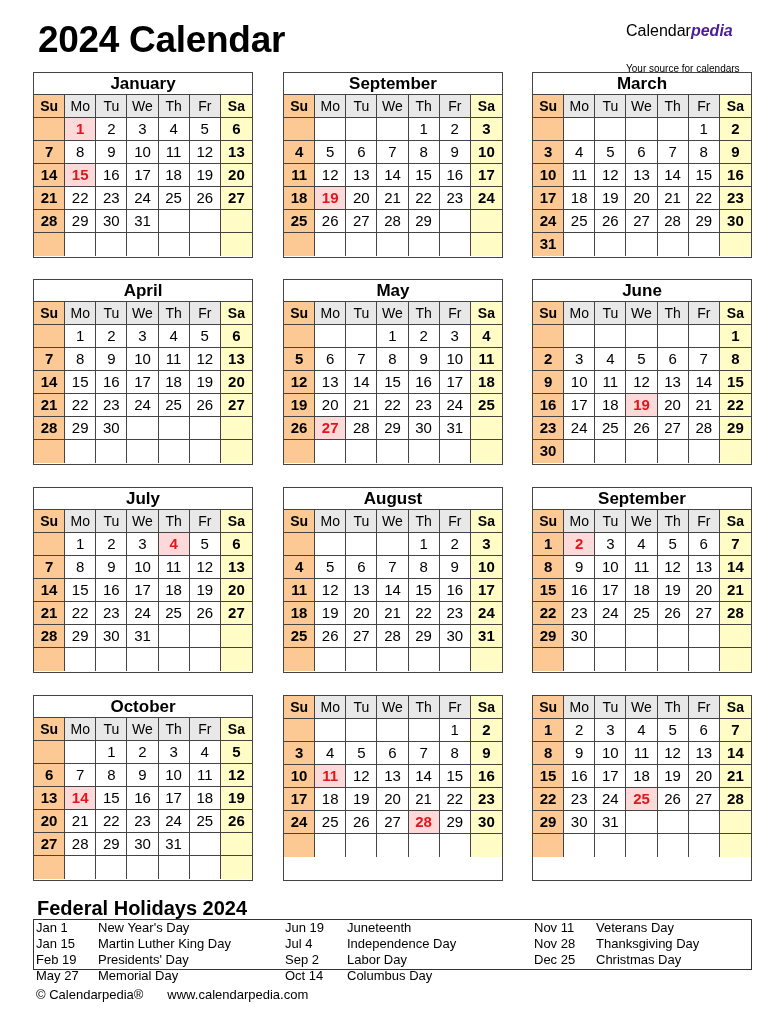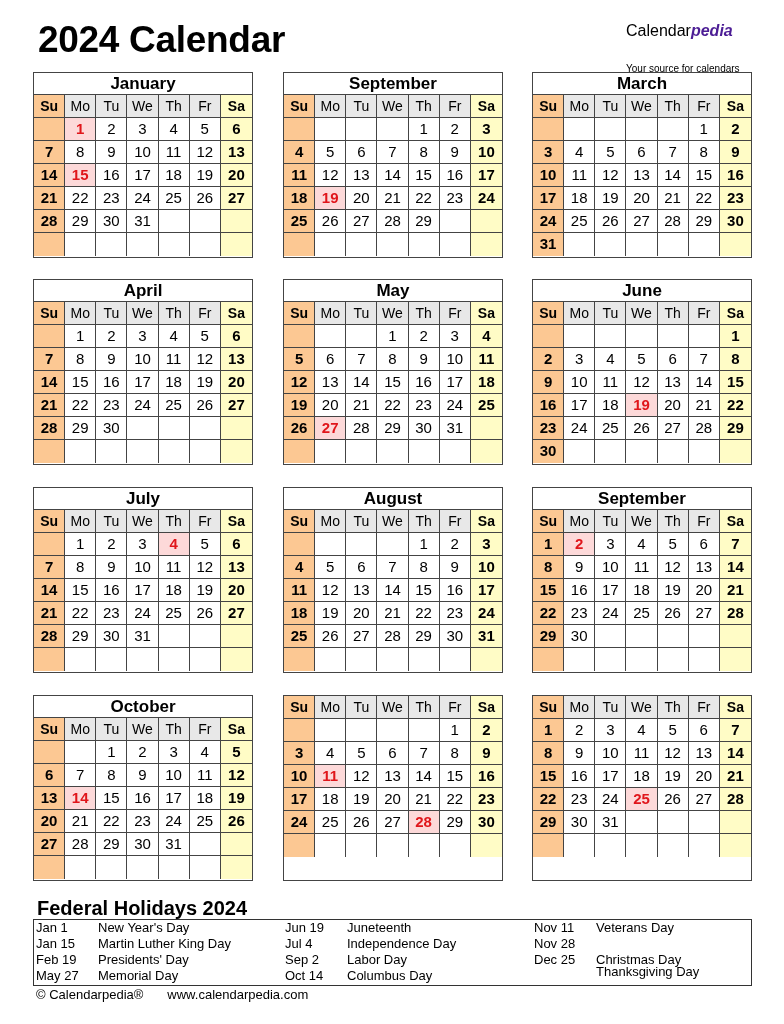--- a/index.html
+++ b/index.html
@@ -37,21 +37,21 @@
   .su { background: #fcc893; font-weight: bold; }
   .sa { background: #fffcc6; font-weight: bold; }
   .hdr.su, .hdr.sa { font-weight: bold; }
   .hol { background: #fdd9d9; color: #e0161b; font-weight: bold; }
 
   .hol-title {
     position: absolute; left: 37px; top: 898px;
     font-weight: bold; font-size: 20px; line-height: 20px;
   }
   .hol-box {
-    position: absolute; left: 33px; top: 919px; width: 719px; height: 67px;
+    position: absolute; left: 33px; top: 919px; width: 719px; height: 51px;
     border: 1.5px solid #333;
   }
   .hol-item { position: absolute; font-size: 13px; line-height: 16px; white-space: nowrap; }
   .footer-left { position: absolute; left: 36px; top: 987px; font-size: 13px; line-height: 16px; }
   .footer-left .url { margin-left: 24px; }
   .footer-right { position: absolute; left: 619px; top: 1028px; font-size: 7.5px; line-height: 10px; color: #222; margin-left: 40px; }
 </style>
 </head>
 <body>
 
@@ -725,21 +725,21 @@
     <div class="hol-item" style="left: 313px; top: 0px;">Juneteenth</div>
     <div class="hol-item" style="left: 251px; top: 16px;">Jul 4</div>
     <div class="hol-item" style="left: 313px; top: 16px;">Independence Day</div>
     <div class="hol-item" style="left: 251px; top: 32px;">Sep 2</div>
     <div class="hol-item" style="left: 313px; top: 32px;">Labor Day</div>
     <div class="hol-item" style="left: 251px; top: 48px;">Oct 14</div>
     <div class="hol-item" style="left: 313px; top: 48px;">Columbus Day</div>
     <div class="hol-item" style="left: 500px; top: 0px;">Nov 11</div>
     <div class="hol-item" style="left: 562px; top: 0px;">Veterans Day</div>
     <div class="hol-item" style="left: 500px; top: 16px;">Nov 28</div>
-    <div class="hol-item" style="left: 562px; top: 16px; margin-top: 28px;">Thanksgiving Day</div>
+    <div class="hol-item" style="left: 562px; top: 16px;">Thanksgiving Day</div>
     <div class="hol-item" style="left: 500px; top: 32px;">Dec 25</div>
     <div class="hol-item" style="left: 562px; top: 32px;">Christmas Day</div>
   </div>
 
 <div class="footer-left">
   <span>© Calendarpedia®</span><span class="url">www.calendarpedia.com</span>
 </div>
 <div class="footer-right">Data provided 'as is' without warranty</div>
 
 </body></html>

